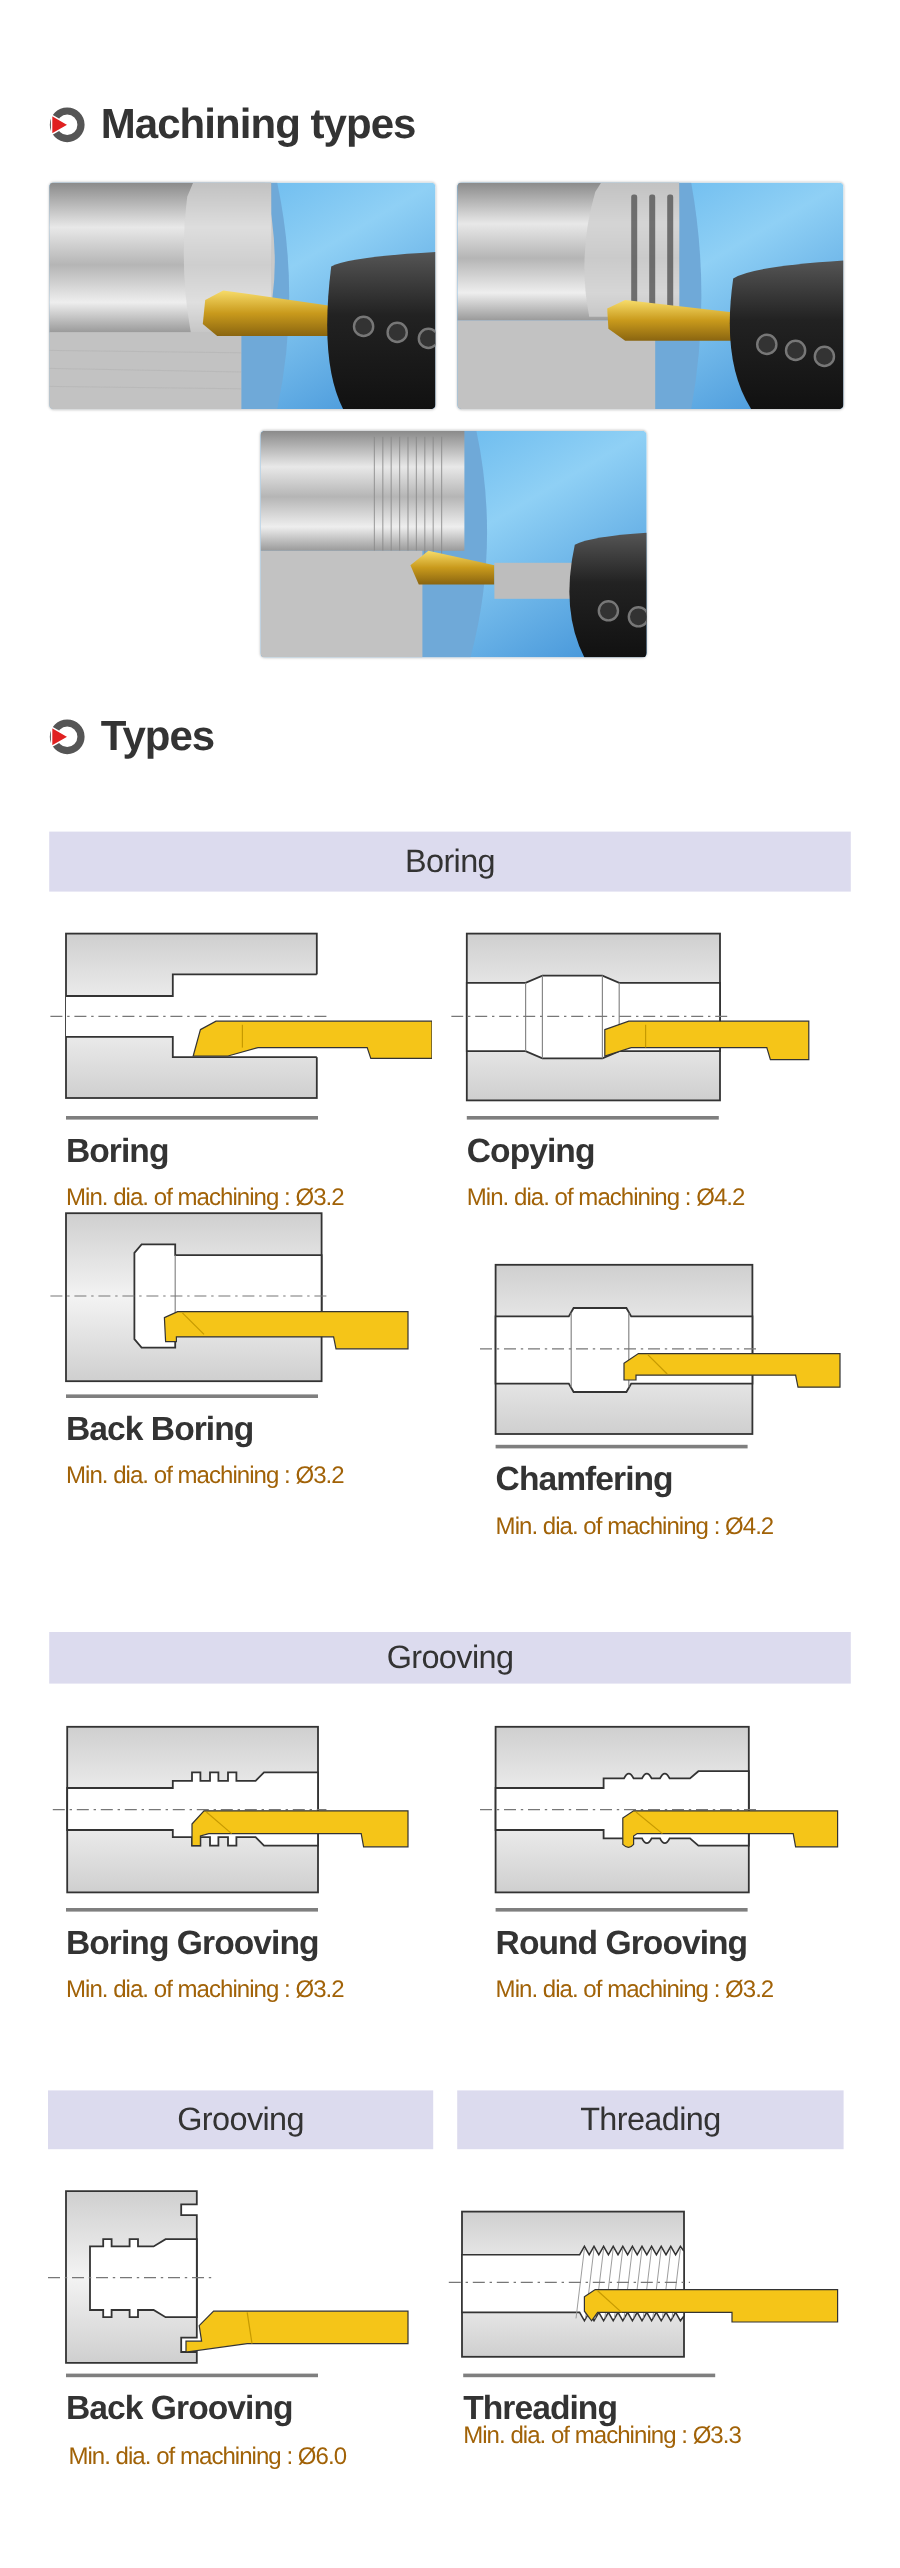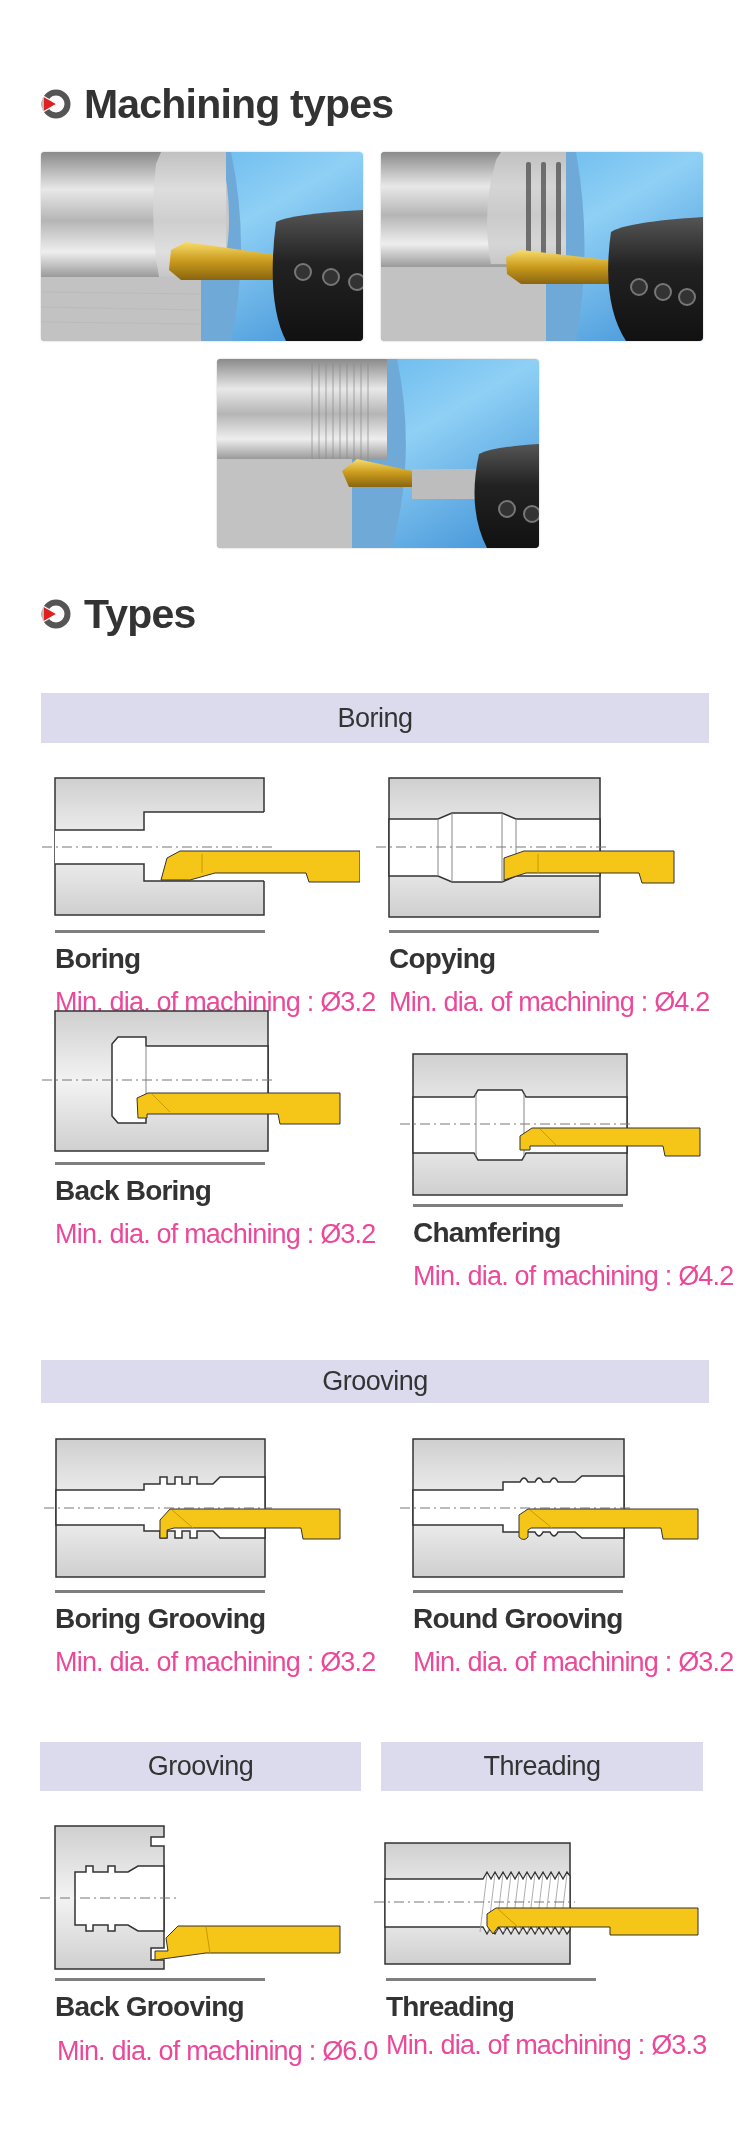--- a/index.html
+++ b/index.html
@@ -1,33 +1,33 @@
 <!DOCTYPE html>
 <html><head>
 <meta charset="utf-8">
 <style>
   * { box-sizing: border-box; margin: 0; padding: 0; }
   html, body { width: 750px; height: 2140px; background: #ffffff; }
   body { position: relative; font-family: "Liberation Sans", "DejaVu Sans", sans-serif; color: #333333; overflow: hidden; }
 
   .sec-head { position: absolute; left: 40px; display: flex; align-items: center; height: 40px; }
   .sec-head .ico { width: 32px; height: 32px; margin-right: 12px; }
-  .sec-head .ttl { font-size: 41px; font-weight: bold; letter-spacing: -0.8px; color: #333333; text-align: center; }
+  .sec-head .ttl { font-size: 35px; font-weight: bold; letter-spacing: -0.8px; color: #333333; text-align: center; }
 
   .photo { position: absolute; width: 322px; height: 189px; border-radius: 4px; overflow: hidden; box-shadow: 0 0 2px rgba(0,0,0,0.25); }
   .photo svg { display: block; }
 
   .bar { position: absolute; height: 50px; background: #dcdbee; display: flex; align-items: center; justify-content: center; }
   .bar span { font-size: 27px; color: #333333; letter-spacing: -0.5px; }
 
   .card { position: absolute; width: 330px; }
   .card .diagram { position: absolute; left: 0; top: 0; width: 330px; height: 160px; }
   .card .rule { position: absolute; left: 25px; height: 3px; background: #7f7f7f; width: 210px; }
   .card .name { position: absolute; left: 25px; font-size: 28px; font-weight: bold; letter-spacing: -0.8px; color: #333333; white-space: nowrap; }
-  .card .spec { position: absolute; left: 25px; font-size: 27px; letter-spacing: -0.8px; color: #ec4899; white-space: nowrap; }
+  .card .spec { position: absolute; left: 25px; font-size: 20px; letter-spacing: -0.8px; color: #a16207; white-space: nowrap; }
 </style>
 </head>
 <body>
 
 <svg width="0" height="0" style="position:absolute">
   <defs>
     <linearGradient id="metal" x1="0" y1="0" x2="0" y2="1">
       <stop offset="0" stop-color="#cfcfcf"></stop>
       <stop offset="0.5" stop-color="#f3f3f3"></stop>
       <stop offset="1" stop-color="#cfcfcf"></stop>
@@ -271,14 +271,14 @@
         <line x1="181" y1="64" x2="174" y2="122"></line>
       <line x1="189" y1="64" x2="182" y2="122"></line>
         <line x1="197" y1="64" x2="190" y2="122"></line>
     </g>
     <line x1="4" y1="92" x2="205" y2="92" stroke="#777" stroke-width="1" stroke-dasharray="10,4,2,4"></line>
     <path d="M117,104 L126,98 L328,98 L328,125 L240,125 L240,117 L128,117 L123,124 L117,116 Z" fill="#f5c518" stroke="#333" stroke-width="1"></path>
     <line x1="128" y1="99" x2="148" y2="117" stroke="#c69a00" stroke-width="1"></line>
   </svg>
   <div class="rule" style="top:168px; left:16px; width:210px;"></div>
   <div class="name" style="top:181px; left:16px;">Threading</div>
-  <div class="spec" style="top:220px; left:16px;">Min. dia. of machining : Ø3.3</div>
+  <div class="spec" style="top:209px; left:16px;">Min. dia. of machining : Ø3.3</div>
 </div>
 
 </body></html>

